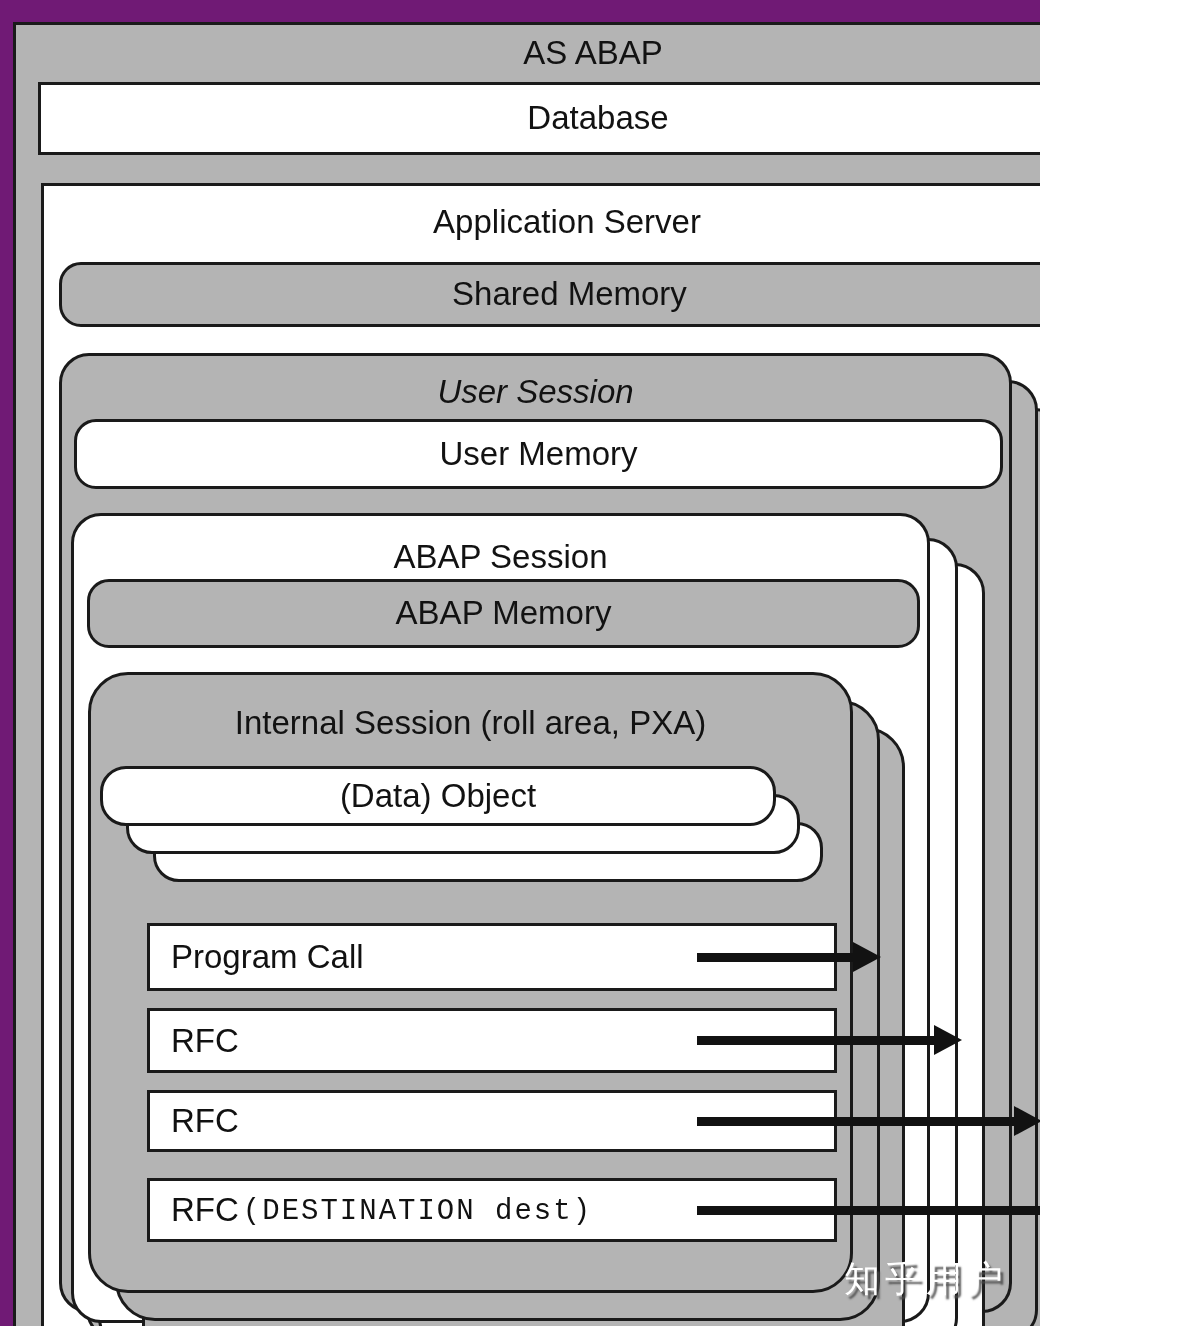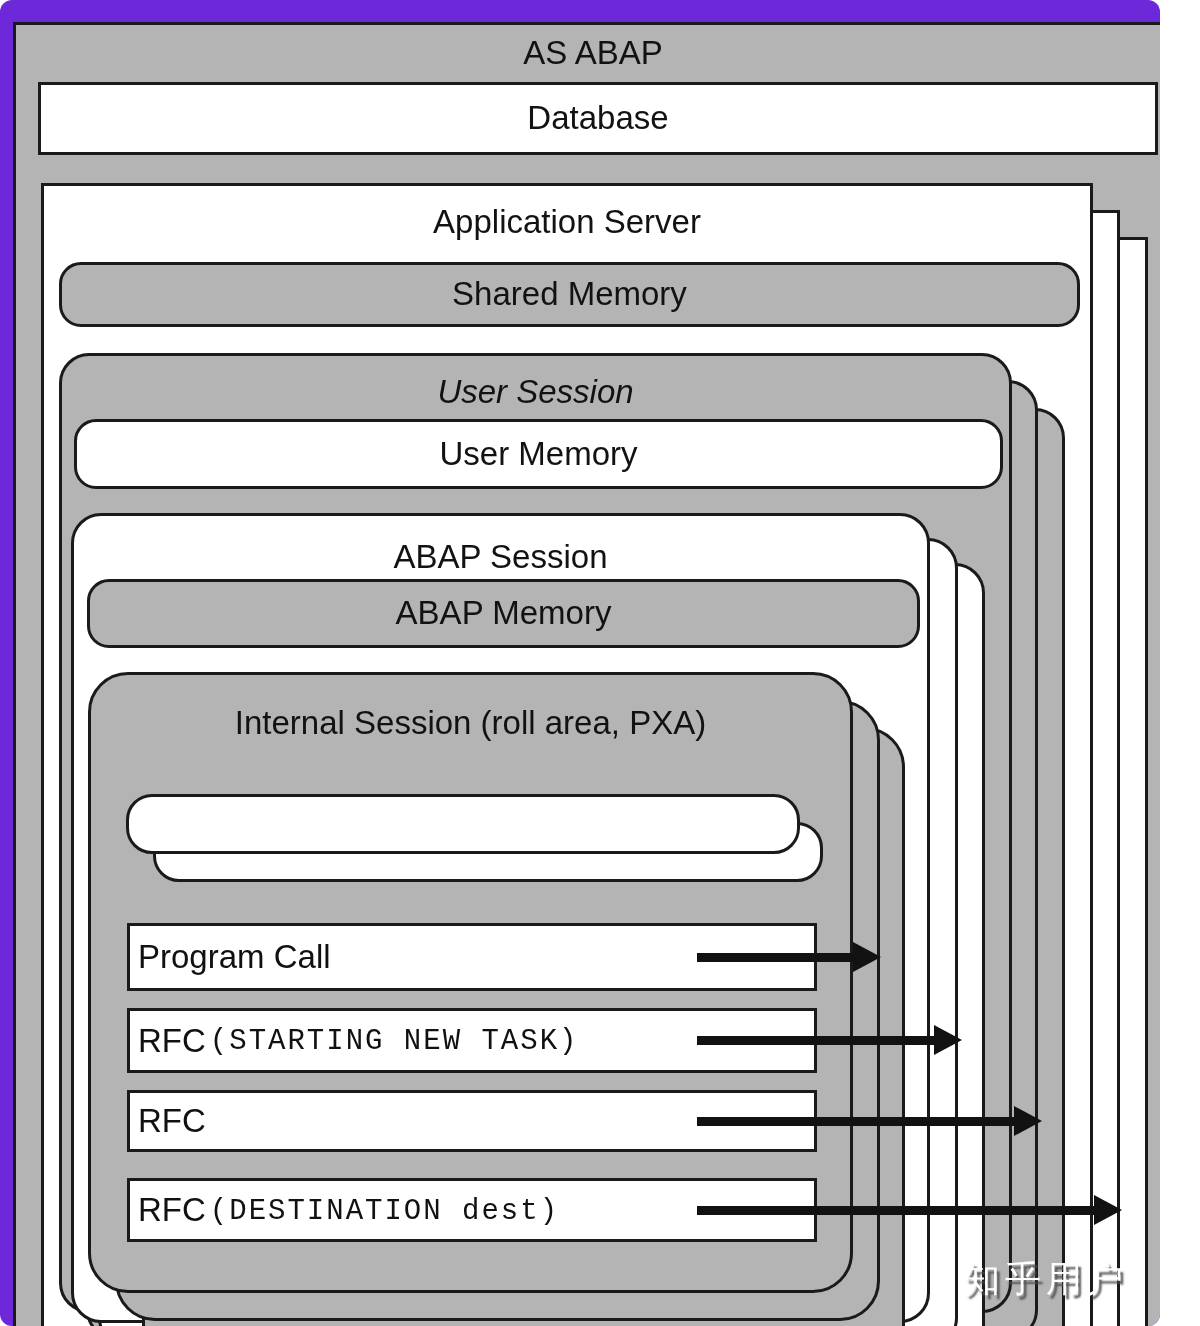--- a/index.html
+++ b/index.html
@@ -1,31 +1,31 @@
 <!DOCTYPE html>
 <html><head>
 <meta charset="utf-8">
 <style>
   html,body{margin:0;padding:0;background:#ffffff;}
   .canvas{
-    position:relative;width:1160px;height:1326px;overflow:hidden;background:#6d28d9;
-    font-family:"Liberation Sans","DejaVu Sans",sans-serif;color:#111;border-radius:12px;
+    position:relative;width:1040px;height:1326px;overflow:hidden;background:#701a75;
+    font-family:"Liberation Sans","DejaVu Sans",sans-serif;color:#111;
   }
   .abs{position:absolute;box-sizing:border-box;}
   .gray{background:#b4b4b4;}
   .white{background:#ffffff;}
   .bordered{border:3px solid #1a1a1a;}
   .title{font-size:33px;line-height:1.1;text-align:center;white-space:nowrap;color:#121212;}
   .vcenter{display:flex;align-items:center;justify-content:center;}
   .rounded-lg{border-radius:40px;}
   .rounded-md{border-radius:30px;}
   .rounded-sm{border-radius:22px;}
   .call-row{
-    display:flex;align-items:center;padding-left:8px;
-    font-size:33px;white-space:nowrap;
+    display:flex;align-items:center;padding-left:21px;
+    font-size:33px;white-space:nowrap;margin-left:20px;
   }
   .call-row .mono{
     font-family:"Liberation Mono","DejaVu Sans Mono",monospace;
     font-size:29px;letter-spacing:2px;margin-left:4px;transform:translateY(1px);
   }
   .arrow{position:absolute;height:0;z-index:60;}
   .arrow .shaft{position:absolute;left:0;right:24px;top:-4px;height:9px;background:#121212;}
   .arrow .head{
     position:absolute;right:0;top:-15px;width:0;height:0;
     border-left:28px solid #121212;border-top:15px solid transparent;border-bottom:15px solid transparent;
@@ -81,28 +81,30 @@
   </div>
 
   <div class="abs gray bordered rounded-lg" style="left:142px;top:727px;width:763px;height:645px;"></div>
   <div class="abs gray bordered rounded-lg" style="left:115px;top:700px;width:765px;height:621px;"></div>
   <div class="abs gray bordered rounded-lg" style="left:88px;top:672px;width:765px;height:621px;">
     <div class="title" style="padding-top:30px;">Internal Session (roll area, PXA)</div>
   </div>
 
   <div class="abs white bordered" style="left:153px;top:822px;width:670px;height:60px;border-radius:26px;"></div>
   <div class="abs white bordered" style="left:126px;top:794px;width:674px;height:60px;border-radius:26px;"></div>
+  <div class="abs white bordered vcenter" style="left:100px;top:766px;width:676px;height:60px;border-radius:26px;">
+    <div class="title">(Data) Object</div>
+  </div>
 
   <div class="abs white bordered call-row" style="left:127px;top:923px;width:690px;height:68px;">
     <span>Program Call</span>
       <span class="mono"></span>
   </div>
   <div class="abs white bordered call-row" style="left:127px;top:1008px;width:690px;height:65px;">
     <span>RFC</span>
-      <span class="mono">(STARTING NEW TASK)</span>
   </div>
   <div class="abs white bordered call-row" style="left:127px;top:1090px;width:690px;height:62px;">
     <span>RFC</span>
   </div>
   <div class="abs white bordered call-row" style="left:127px;top:1178px;width:690px;height:64px;">
     <span>RFC</span>
       <span class="mono">(DESTINATION dest)</span>
   </div>
 
   <div class="arrow" style="left:697px;top:957px;width:184px;">

